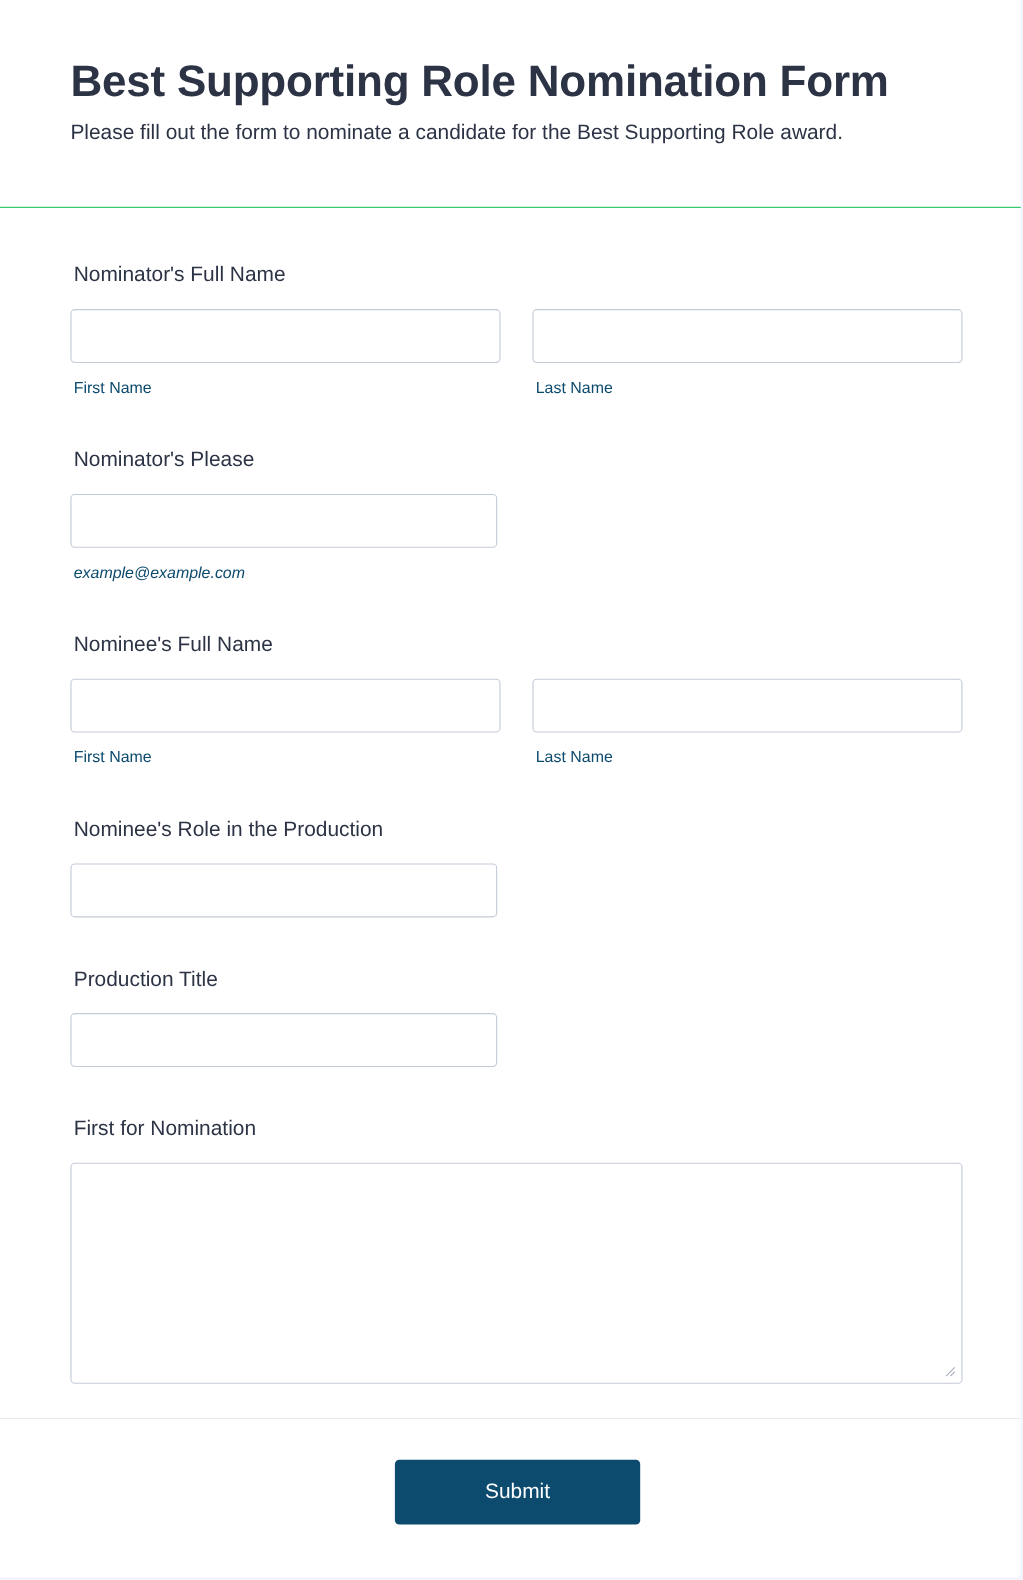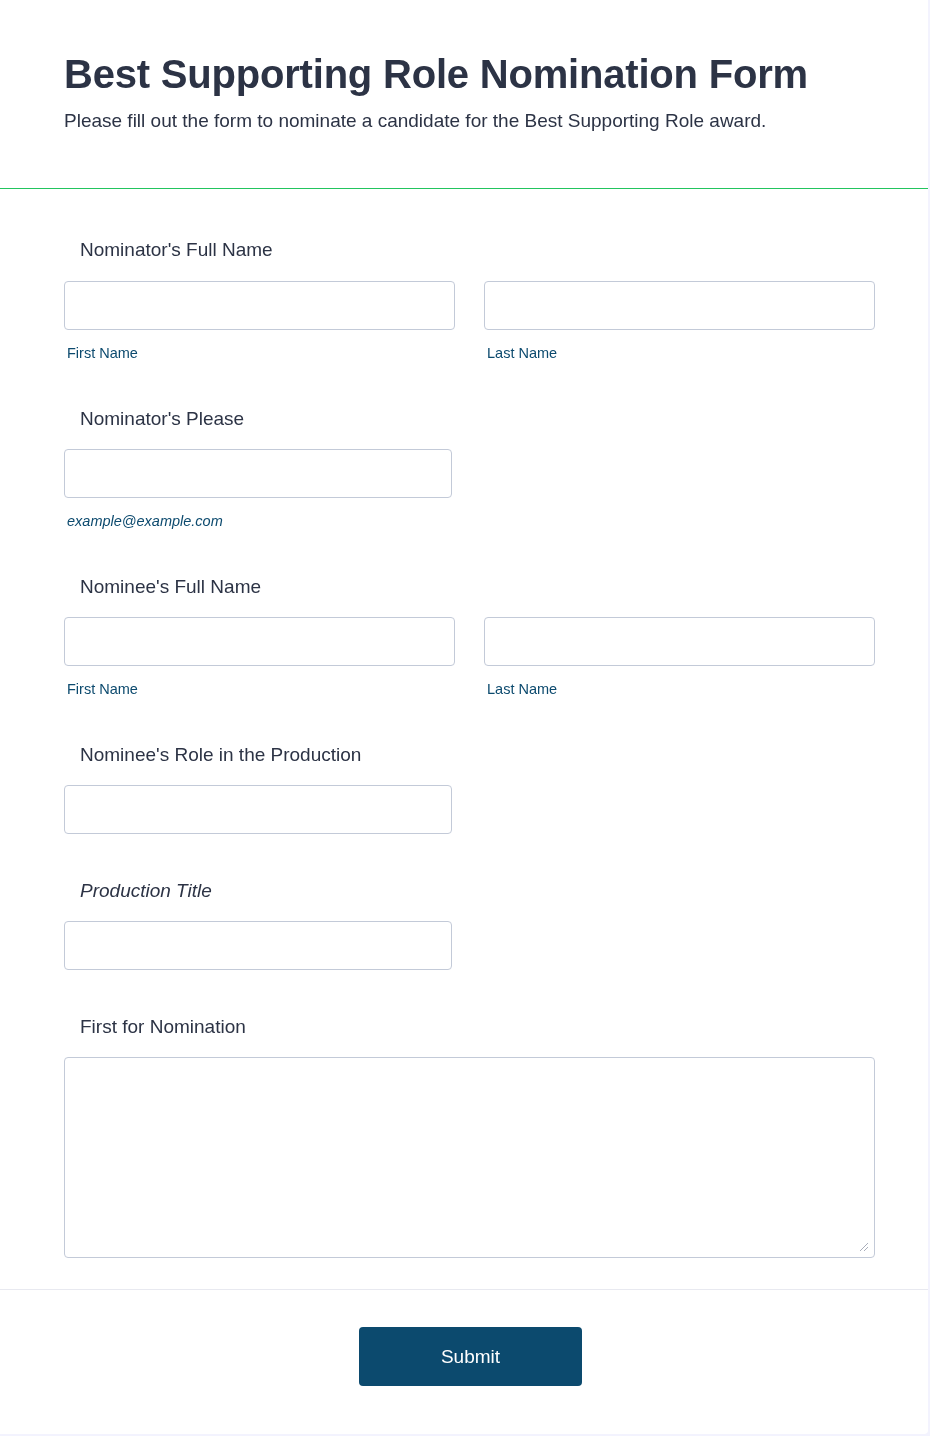--- a/index.html
+++ b/index.html
@@ -45,21 +45,20 @@
       color: #2c3345;
       white-space: nowrap;
       text-align: right;
     }
     .field-label {
       position: absolute;
       left: 67px;
       font-size: 19px;
       color: #2c3345;
       white-space: nowrap;
-      margin-left: 13px;
     }
     .input {
       position: absolute;
       height: 49px;
       border: 1px solid #c3cad8;
       border-radius: 4px;
       background: #ffffff;
       font-family: "Liberation Sans", sans-serif;
       font-size: 16px;
       padding: 0 12px;
@@ -142,21 +141,21 @@
 
   <label class="field-label" style="top:576px;">Nominee's Full Name</label>
   <input class="input half-left" style="top: 617px;" type="text" value="">
   <input class="input half-right" style="top: 617px;" type="text" value="">
   <span class="sublabel" style="left:67px; top:681px;">First Name</span>
   <span class="sublabel" style="left:487px; top:681px;">Last Name</span>
 
   <label class="field-label" style="top:744px;">Nominee's Role in the Production</label>
   <input class="input full" style="top: 785px;" type="text" value="">
 
-  <label class="field-label" style="top:880px;font-style:italic;">Production Title</label>
+  <label class="field-label" style="top:880px;">Production Title</label>
   <input class="input full" style="top: 921px;" type="text" value="">
 
   <label class="field-label" style="top:1016px;">First for Nomination</label>
   <textarea class="textarea" style=""></textarea>
   <svg class="resize-handle" viewBox="0 0 10 10">
     <line x1="1" y1="9" x2="9" y2="1" stroke="#a9aebb" stroke-width="1"></line>
     <line x1="5" y1="9" x2="9" y2="5" stroke="#a9aebb" stroke-width="1"></line>
   </svg>
 
   <div class="footer-divider"></div>

